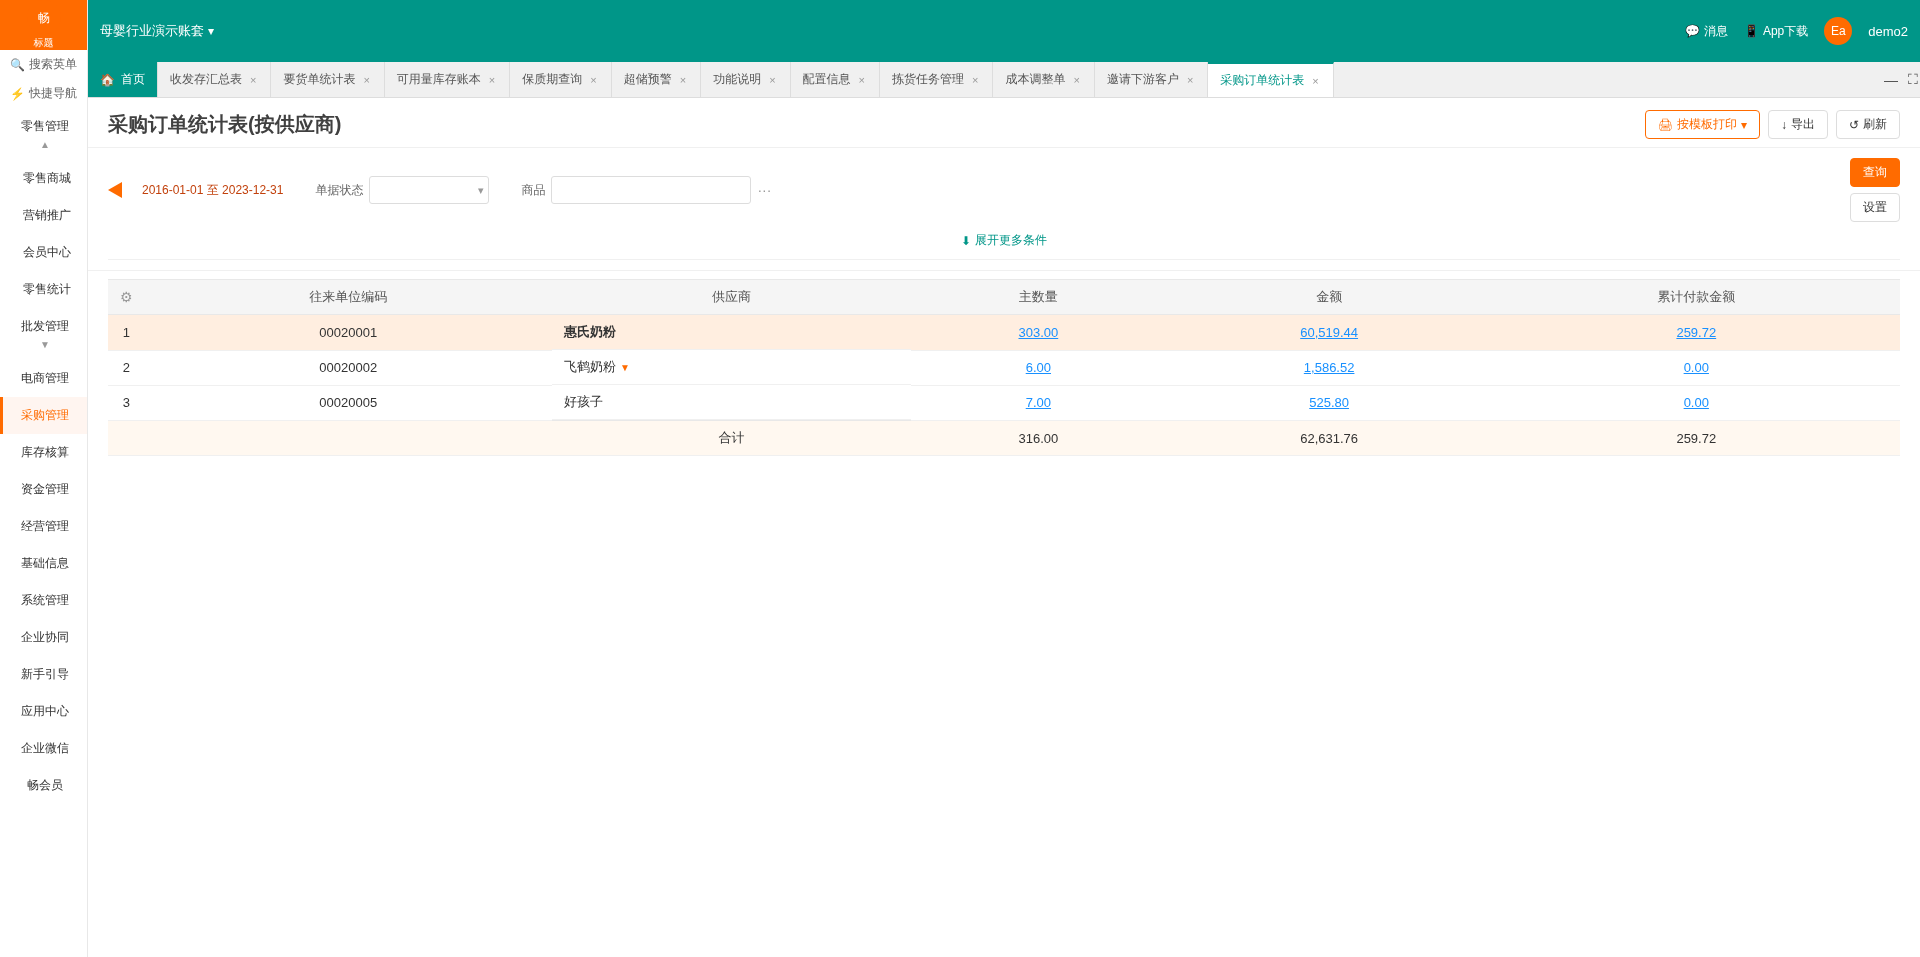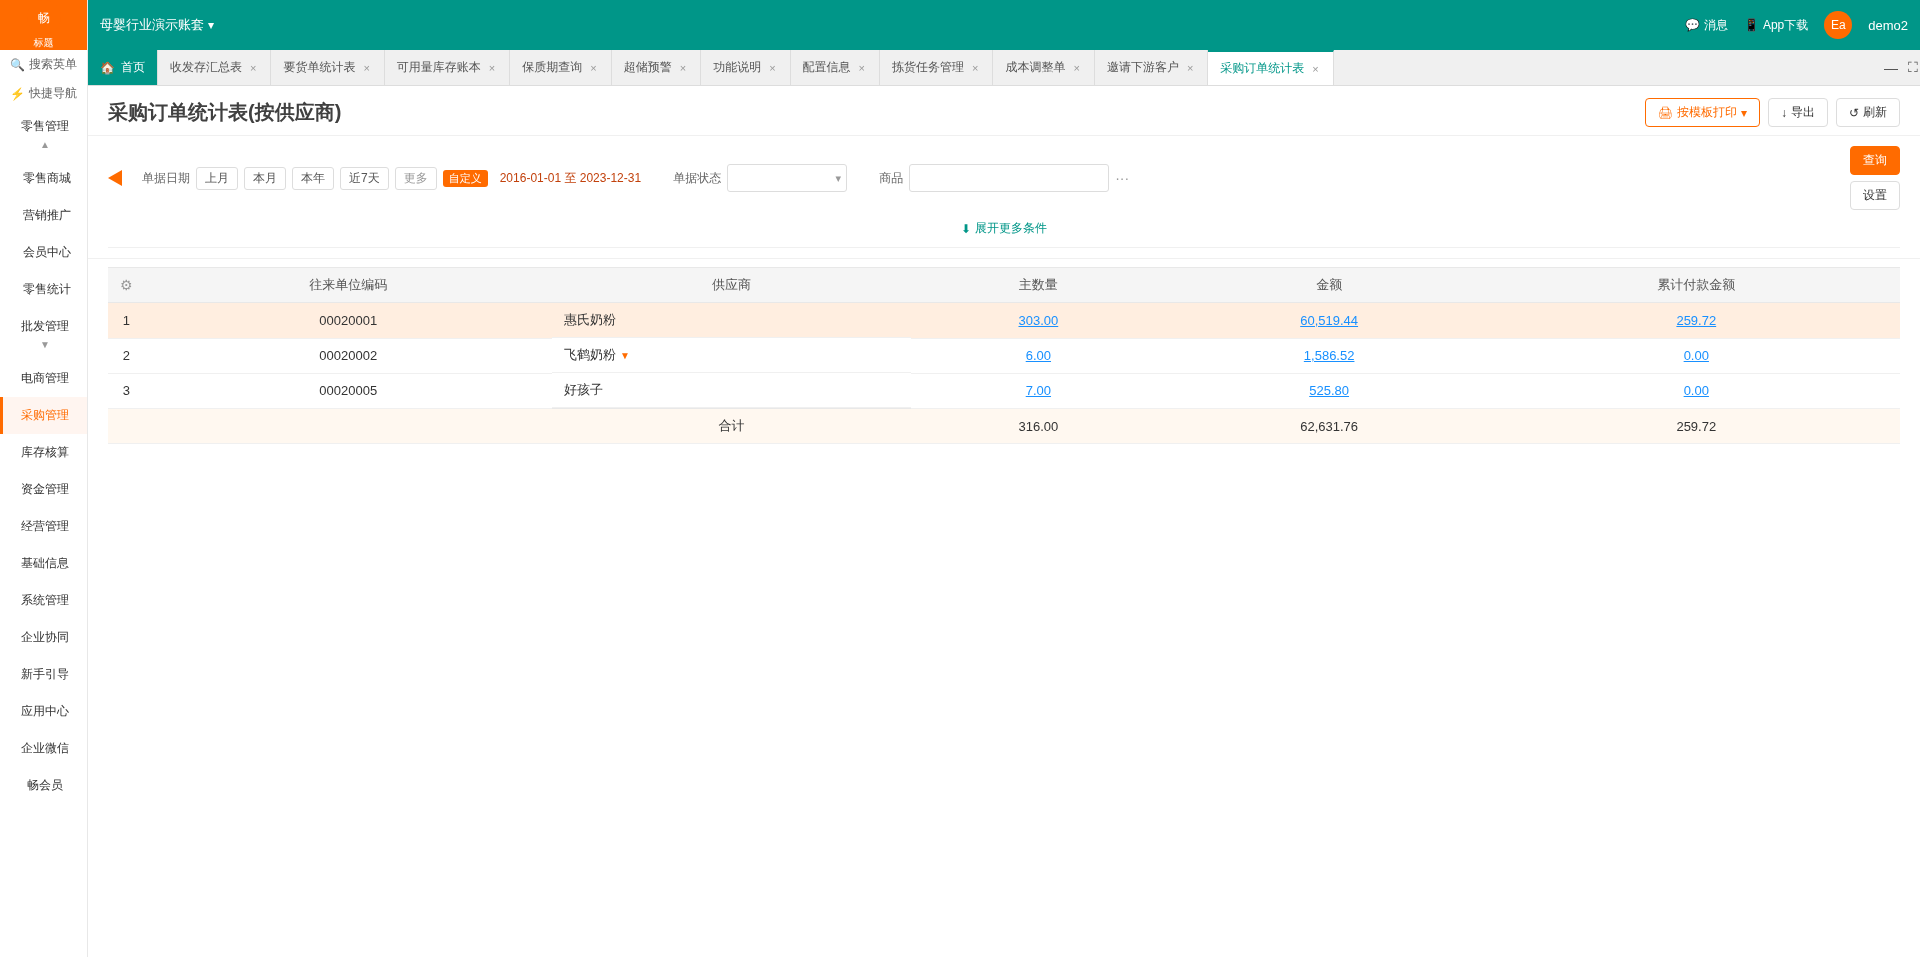--- a/index.html
+++ b/index.html
@@ -14,21 +14,21 @@
     .sidebar-nav-item { display: flex; align-items: center; justify-content: center; padding: 10px 12px; cursor: pointer; color: #333; font-size: 12px; text-align: center; flex-direction: row; gap: 4px; border-left: 3px solid transparent; }
     .sidebar-nav-item.active { color: #ff6b00; background: #fff5f0; border-left: 3px solid #ff6b00; }
     .sidebar-nav-item.has-arrow { justify-content: space-between; padding: 10px 8px; flex-direction: column; }
     .arrow-icon { font-size: 10px; color: #999; }
     .sidebar-section { width: 100%; }
 
     
     .main { flex: 1; display: flex; flex-direction: column; overflow: hidden; }
 
     
-    .topbar { height: 50px; background: #009688; display: flex; align-items: center; justify-content: space-between; padding: 0 12px; flex-shrink: 0; }
+    .topbar { height: 62px; background: #009688; display: flex; align-items: center; justify-content: space-between; padding: 0 12px; flex-shrink: 0; }
     .topbar-left { display: flex; align-items: center; gap: 4px; color: #fff; font-size: 13px; }
     .topbar-title { color: #fff; font-size: 13px; }
     .topbar-arrow { color: #fff; font-size: 12px; }
     .topbar-right { display: flex; align-items: center; gap: 16px; }
     .topbar-right-item { display: flex; align-items: center; gap: 4px; color: #fff; font-size: 12px; cursor: pointer; }
     .user-avatar { width: 28px; height: 28px; border-radius: 50%; background: #ff6b00; display: flex; align-items: center; justify-content: center; color: #fff; font-size: 12px; cursor: pointer; }
 
     
     .tabbar { height: 36px; background: #f0f0f0; display: flex; align-items: center; padding: 0; overflow-x: auto; flex-shrink: 0; border-bottom: 1px solid #ddd; }
     .tabbar::-webkit-scrollbar { height: 3px; }
@@ -262,31 +262,20 @@
           <span>刷新</span>
         </div>
       </div>
     </div>
 
     <div class="filter-bar">
       <div class="filter-row">
 
         <div class="orange-triangle"></div>
 
-        <div class="filter-item">
-          <span class="filter-label">单据日期</span>
-          <div class="filter-date-group">
-            <span class="date-shortcut">上月</span>
-            <span class="date-shortcut">本月</span>
-            <span class="date-shortcut">本年</span>
-            <span class="date-shortcut">近7天</span>
-            <span class="date-shortcut more">更多</span>
-            <span class="date-custom-badge">自定义</span>
-          </div>
-        </div>
 
         <div class="filter-item">
           <span class="date-range-text">2016-01-01 至 2023-12-31</span>
         </div>
 
         <div class="filter-item" style="margin-left:20px;">
           <span class="filter-label">单据状态</span>
           <div class="filter-select-wrap">
             <select class="filter-select">
               <option value=""></option>
@@ -326,21 +315,21 @@
             <th>主数量</th>
             <th>金额</th>
             <th>累计付款金额</th>
           </tr>
         </thead>
         <tbody id="table-body">
 
         <tr class="row-selected">
       <td class="row-num">1</td>
       <td>00020001</td>
-      <td style="display:flex;align-items:center;gap:4px;">惠氏奶粉</td>
+      <td style="display:flex;align-items:center;gap:4px;font-weight:bold;">惠氏奶粉</td>
       <td><span class="link-cell">303.00</span></td>
       <td><span class="link-cell">60,519.44</span></td>
       <td><span class="link-cell">259.72</span></td>
     </tr>
             <tr>
       <td class="row-num">2</td>
       <td>00020002</td>
       <td style="display:flex;align-items:center;gap:4px;">飞鹤奶粉<span style="color:#ff6b00;font-size:10px;cursor:pointer;">▼</span></td>
       <td><span class="link-cell">6.00</span></td>
       <td><span class="link-cell">1,586.52</span></td>

